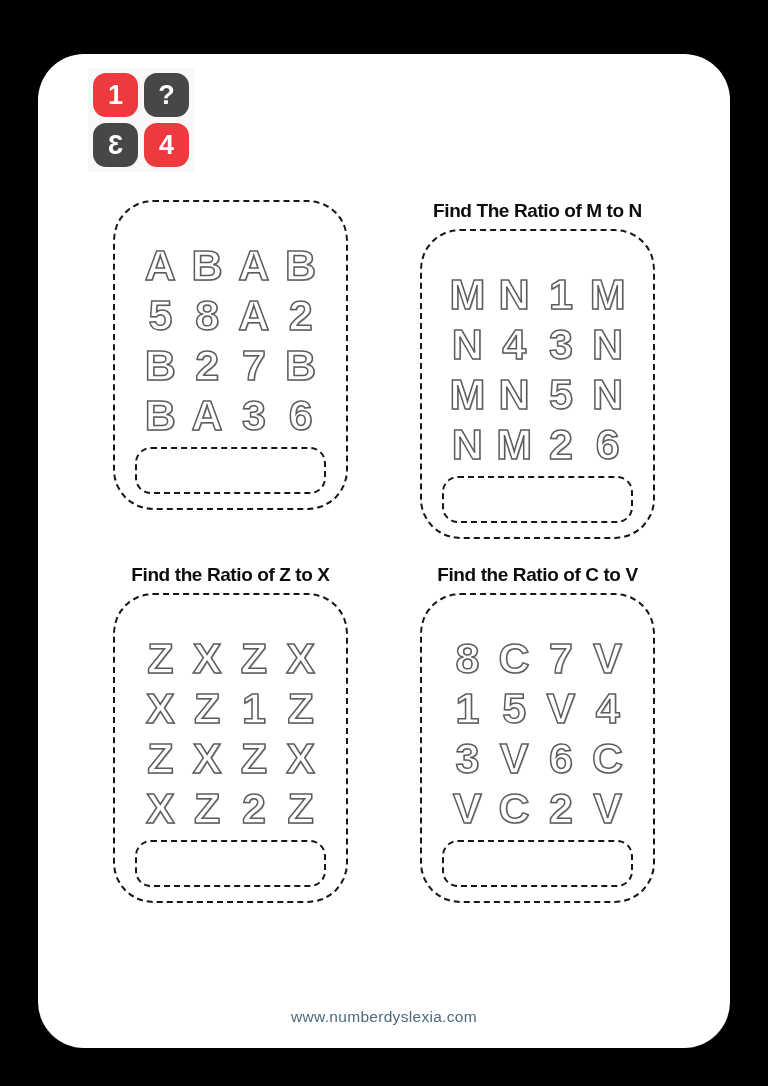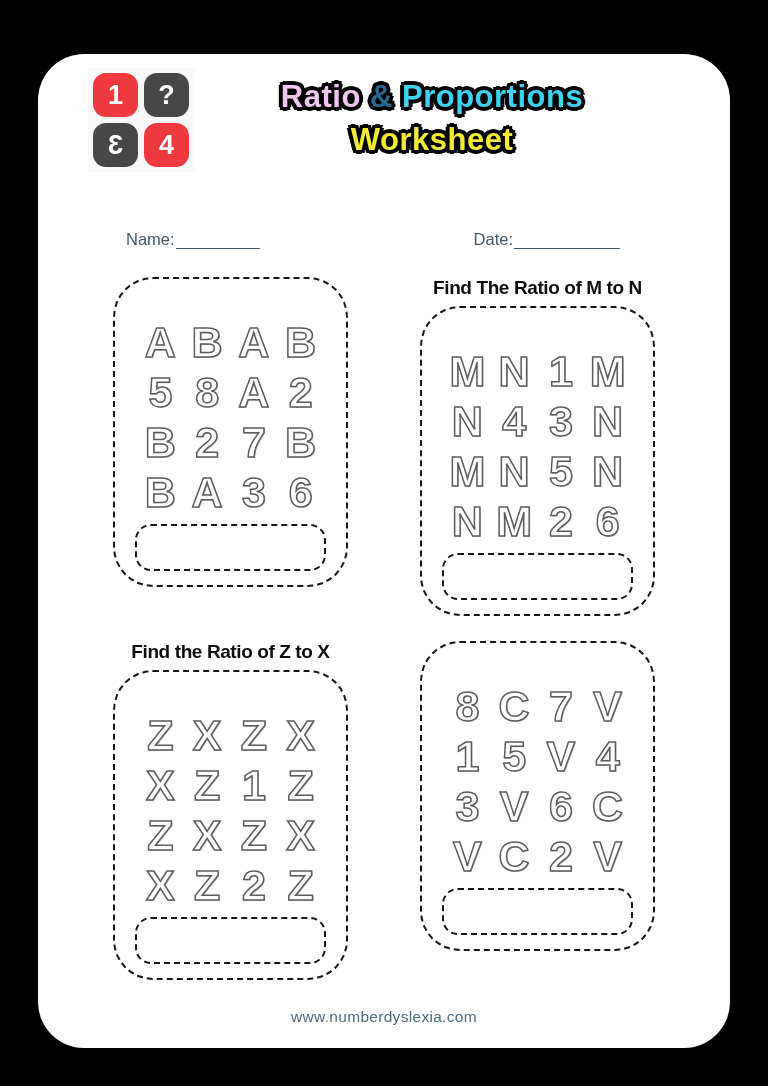--- a/index.html
+++ b/index.html
@@ -160,34 +160,22 @@
       <div class="tile dark">
           <span>?</span>
         </div>
       <div class="tile dark">
           <span class="mirror">3</span>
         </div>
       <div class="tile red">
           <span>4</span>
         </div>
     </div>
-    <div class="titles">
-      <div class="title-line"><span style="color: rgb(238, 198, 238);">Ratio</span> <span style="color: rgb(38, 104, 143);">&amp;</span> <span style="color: rgb(61, 210, 242);">Proportions</span></div>
-      <div class="title-line"><span style="color: rgb(242, 235, 52);">Worksheet</span></div>
-    </div>
   </div>
 
-  <div class="meta">
-    <div class="field">
-      <span>Name:</span><span class="blank-line name-line"></span>
-    </div>
-    <div class="field">
-      <span>Date:</span><span class="blank-line date-line"></span>
-    </div>
-  </div>
 
   <div class="sections">
 
     <section>
       <div class="dashed-box">
         <div class="letter-grid">
             <span class="cell">A</span>
             <span class="cell">B</span>
             <span class="cell">A</span>
             <span class="cell">B</span>
@@ -252,20 +240,21 @@
             <span class="cell">X</span>
             <span class="cell">Z</span>
             <span class="cell">2</span>
             <span class="cell">Z</span>
           </div>
         <div class="answer-slot"></div>
       </div>
     </section>
 
     <section>
+      <div class="section-title">Find the Ratio of C to V</div>
       <div class="dashed-box">
         <div class="letter-grid">
             <span class="cell">8</span>
             <span class="cell">C</span>
             <span class="cell">7</span>
             <span class="cell">V</span>
             <span class="cell">1</span>
             <span class="cell">5</span>
             <span class="cell">V</span>
             <span class="cell">4</span>

